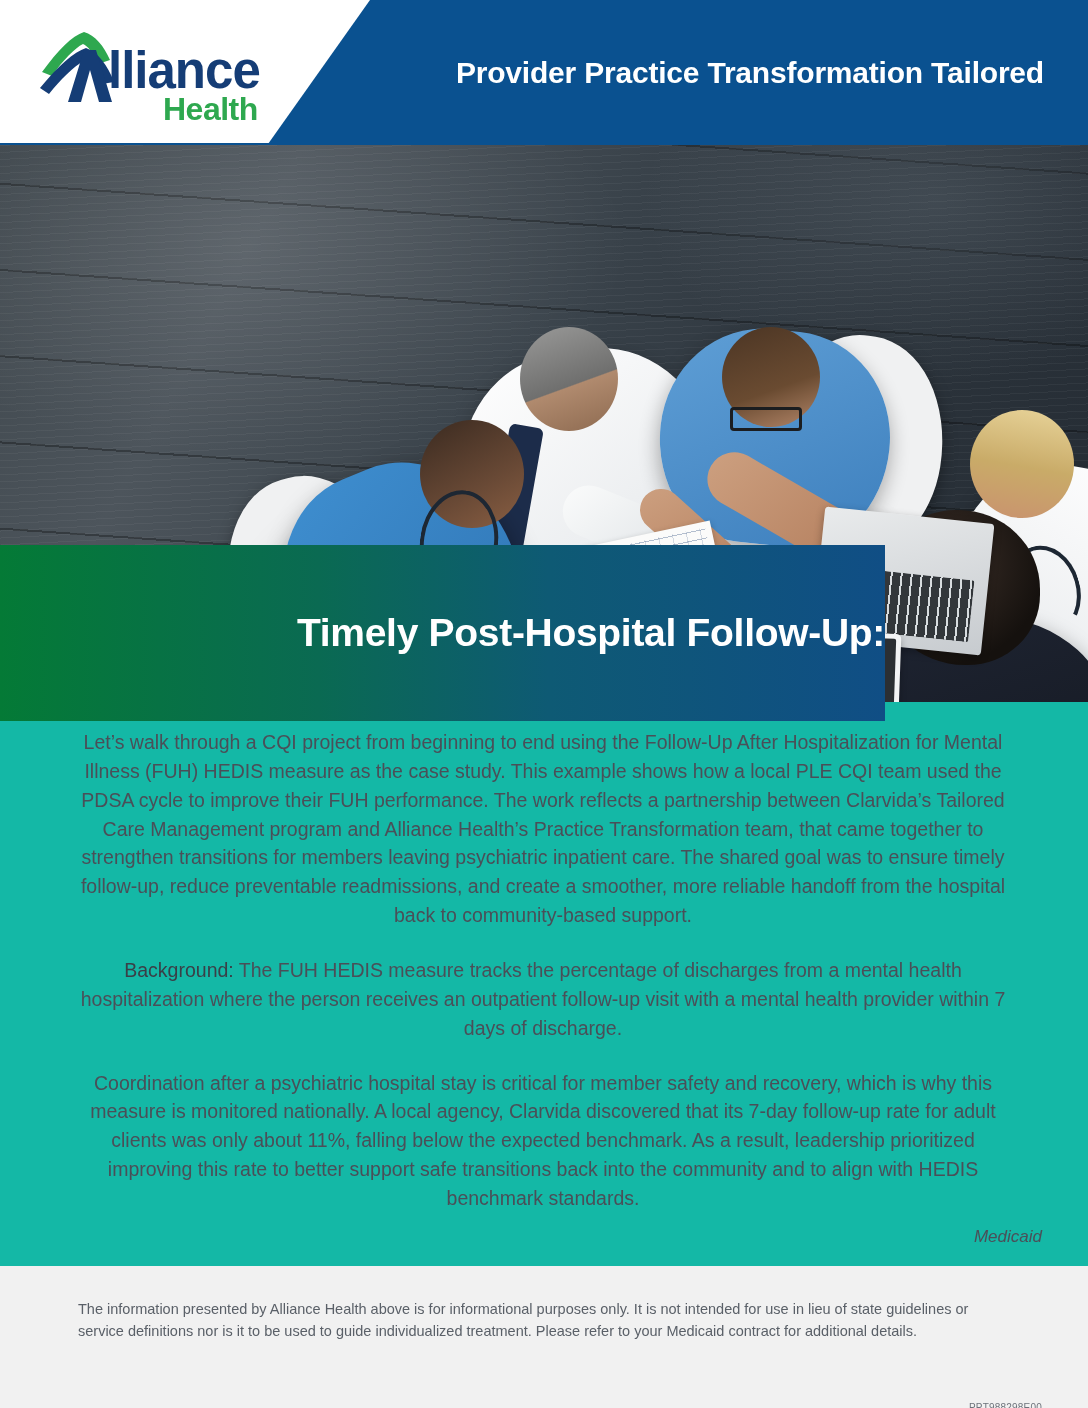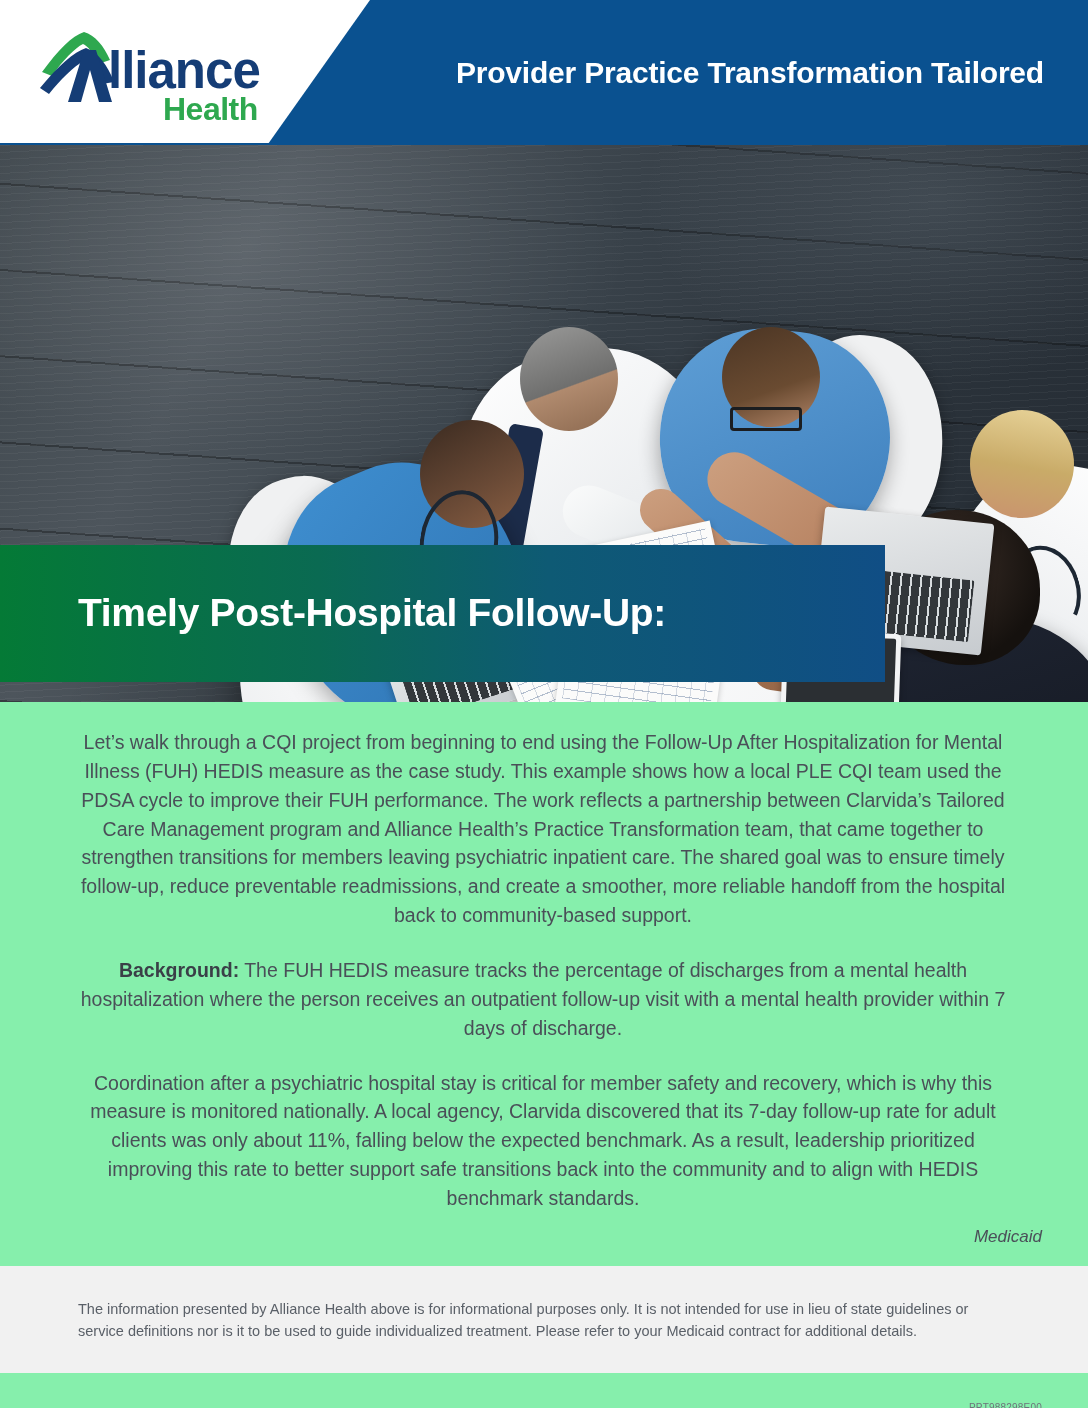--- a/index.html
+++ b/index.html
@@ -12,21 +12,21 @@
     height: 1408px;
     font-family: "Liberation Sans", sans-serif;
     -webkit-font-smoothing: antialiased;
     overflow: hidden;
   }
 
   .page {
     position: relative;
     width: 1088px;
     height: 1408px;
-    background: #86efac;
+    background: #14b8a6;
     overflow: hidden;
   }
 
   
   .header {
     position: absolute;
     left: 0; top: 0;
     width: 1088px;
     height: 144px;
     background: #ffffff;
@@ -206,24 +206,25 @@
     border-radius: 50%;
     border-bottom-color: transparent;
   }
 
   
   .title-banner {
     position: absolute;
     left: 0;
     top: 545px;
     width: 885px;
-    height: 137px;
+    height: 176px;
     background: linear-gradient(90deg, #047A36 0%, #0A6A52 36%, #0E5A74 62%, #104E85 100%);
     display: flex;
     align-items: center;
+    justify-content: flex-end;
   }
   .title-banner-inner {
     padding-left: 78px;
     color: #ffffff;
   }
   .doc-title-line {
     font-size: 39px;
     font-weight: bold;
     line-height: 1.30;
     letter-spacing: -0.3px;
@@ -237,38 +238,38 @@
     top: 728px;
     width: 930px;
   }
   .para {
     color: #4a4f58;
     font-size: 19.5px;
     line-height: 1.48;
     margin: 0 0 26px 0;
     text-align: center;
   }
-  .para strong { color: #3a3f47; font-weight: bold; }
+  .para strong { color: #3a3f47; font-weight: normal; }
 
   .continued {
     position: absolute;
     right: 46px;
     top: 1227px;
     font-size: 17px;
     font-style: italic;
     color: #4a4f58;
   }
 
   
   .footer {
     position: absolute;
     left: 0;
     top: 1266px;
     width: 1088px;
-    height: 107px;
+    height: 142px;
     background: #F1F1F1;
   }
   .footer-disclaimer {
     position: absolute;
     left: 78px;
     top: 32px;
     width: 935px;
     font-size: 14.5px;
     line-height: 1.55;
     color: #5a6068;

